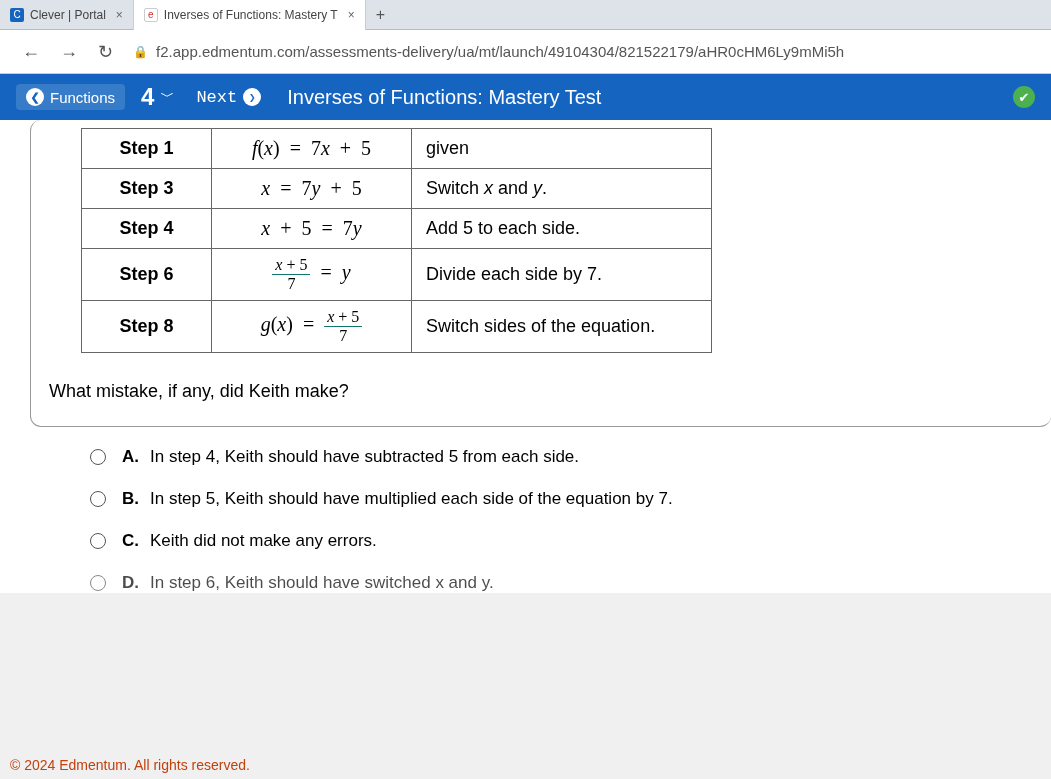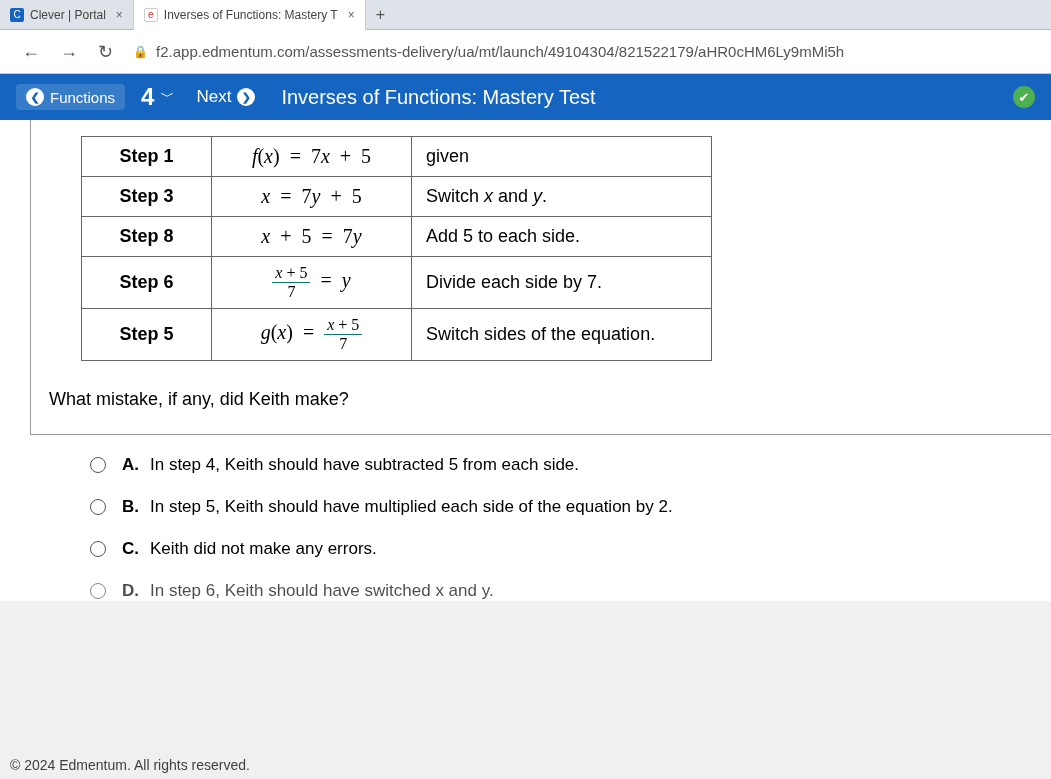--- a/index.html
+++ b/index.html
@@ -11,42 +11,42 @@
 .tab .close { margin-left: 10px; font-size: 12px; color: #666; cursor: pointer; }
 .newtab { padding: 0 10px; font-size: 16px; color: #555; cursor: pointer; }
 .navbar { background: #fff; height: 44px; display: flex; align-items: center; padding: 0 12px; border-bottom: 1px solid #ccc; }
 .navbtn { font-size: 18px; color: #555; padding: 0 10px; cursor: pointer; }
 .url { display: flex; align-items: center; font-size: 15px; color: #555; margin-left: 10px; }
 .url .lock { font-size: 12px; margin-right: 8px; color: #555; }
 .appheader { background: #1565c0; color: #fff; height: 46px; display: flex; align-items: center; padding: 0 16px; font-size: 18px; }
 .appheader .prev { background: rgba(255,255,255,0.15); padding: 4px 10px; border-radius: 4px; margin-right: 16px; font-size: 15px; display:flex; align-items:center; gap:6px;}
 .appheader .qnum { font-size: 24px; font-weight: bold; margin-right: 6px; }
 .appheader .dd { font-size: 14px; margin-right: 22px; }
-.appheader .next { margin-right: 26px; font-size: 17px; display:flex; align-items:center; gap:6px;}
+.appheader .next { margin-right: 26px; font-size: 17px; display:flex; align-items:center; gap:6px;font-family:Liberation Mono, monospace;}
 .appheader .circ { display:inline-flex; width:18px; height:18px; border-radius:50%; background:#fff; color:#1565c0; align-items:center; justify-content:center; font-size:11px; font-weight:bold;}
 .appheader .title { font-size: 20px; }
 .appheader .check { margin-left: auto; width:22px; height:22px; border-radius:50%; background:#4caf50; display:flex; align-items:center; justify-content:center; font-size:13px;}
 .content { background: #fff; padding: 0; }
-.qbox { border-left: 1px solid #999; border-bottom: 1px solid #999; margin: 0 0 0 30px; padding: 16px 0 24px 0; }
+.qbox { border-left: 1px solid #999; border-bottom: 1px solid #999; margin: 0 0 0 30px; padding: 8px 0 24px 0; border-radius: 11px; }
 table.steps { border-collapse: collapse; margin: 0 0 0 50px; }
 table.steps td { border: 1px solid #666; padding: 8px 14px; font-size: 18px; vertical-align: middle; }
 table.steps td.stepcol { font-weight: bold; text-align: center; width: 130px; }
 table.steps td.mathcol { text-align: center; font-family: 'Times New Roman', serif; font-size: 20px; width: 200px; }
 table.steps td.mathcol .mi { font-style: italic; }
 table.steps td.desc { width: 300px; }
 table.steps td.desc .fx { font-style: italic; }
 .frac { display: inline-block; vertical-align: middle; text-align: center; font-size: 16px; line-height: 1; }
 .frac .num { display:block; border-bottom: 1px solid #0f766e; padding: 0 3px 1px 3px; }
 .frac .den { display:block; padding: 1px 3px 0 3px; }
 .question { font-size: 18px; margin: 28px 0 0 18px; }
 .options { margin: 20px 0 0 90px; }
 .opt { display: flex; align-items: center; font-size: 17px; margin: 0 0 22px 0; }
 .opt .radio { width: 16px; height: 16px; border: 1.5px solid #555; border-radius: 50%; margin-right: 16px; cursor: pointer; flex-shrink:0; }
 .opt .letter { font-weight: bold; width: 28px; }
-.footer { position: absolute; bottom: 6px; left: 10px; font-size: 14px; color: #404040; }
+.footer { position: absolute; bottom: 6px; left: 10px; font-size: 14px; color: #c2410c; }
 </style>
 </head>
 <body>
 
 <div class="tabbar">
   <div class="tab">
     <span class="favicon" style="background:#1565c0">C</span>
     <span>Clever | Portal</span>
     <span class="close">×</span>
   </div>
@@ -91,49 +91,49 @@
         <td class="stepcol">Step 1</td>
         <td class="mathcol"><span class="mi">f</span>(<span class="mi">x</span>) &nbsp;=&nbsp; 7<span class="mi">x</span> &nbsp;+&nbsp; 5</td>
         <td class="desc">given</td>
       </tr>
       <tr>
         <td class="stepcol">Step 3</td>
         <td class="mathcol"><span class="mi">x</span> &nbsp;=&nbsp; 7<span class="mi">y</span> &nbsp;+&nbsp; 5</td>
         <td class="desc">Switch <span class="fx">x</span> and <span class="fx">y</span>.</td>
       </tr>
       <tr>
-        <td class="stepcol">Step 8</td>
+        <td class="stepcol">Step 4</td>
         <td class="mathcol"><span class="mi">x</span> &nbsp;+&nbsp; 5 &nbsp;=&nbsp; 7<span class="mi">y</span></td>
         <td class="desc">Add 5 to each side.</td>
       </tr>
       <tr>
         <td class="stepcol">Step 6</td>
         <td class="mathcol"><span class="frac"><span class="num"><span class="mi">x</span> + 5</span><span class="den">7</span></span> &nbsp;=&nbsp; <span class="mi">y</span></td>
         <td class="desc">Divide each side by 7.</td>
       </tr>
       <tr>
-        <td class="stepcol">Step 5</td>
+        <td class="stepcol">Step 8</td>
         <td class="mathcol"><span class="mi">g</span>(<span class="mi">x</span>) &nbsp;=&nbsp; <span class="frac"><span class="num"><span class="mi">x</span> + 5</span><span class="den">7</span></span></td>
         <td class="desc">Switch sides of the equation.</td>
       </tr>
     </tbody>
       </table>
     <div class="question">What mistake, if any, did Keith make?</div>
   </div>
 
   <div class="options">
     <div class="opt">
       <span class="radio"></span>
       <span class="letter">A.</span>
       <span>In step 4, Keith should have subtracted 5 from each side.</span>
     </div>
     <div class="opt">
       <span class="radio"></span>
       <span class="letter">B.</span>
-      <span>In step 5, Keith should have multiplied each side of the equation by 2.</span>
+      <span>In step 5, Keith should have multiplied each side of the equation by 7.</span>
     </div>
     <div class="opt">
       <span class="radio"></span>
       <span class="letter">C.</span>
       <span>Keith did not make any errors.</span>
     </div>
     <div class="opt" style="opacity:0.7">
       <span class="radio"></span>
       <span class="letter">D.</span>
       <span>In step 6, Keith should have switched x and y.</span>

